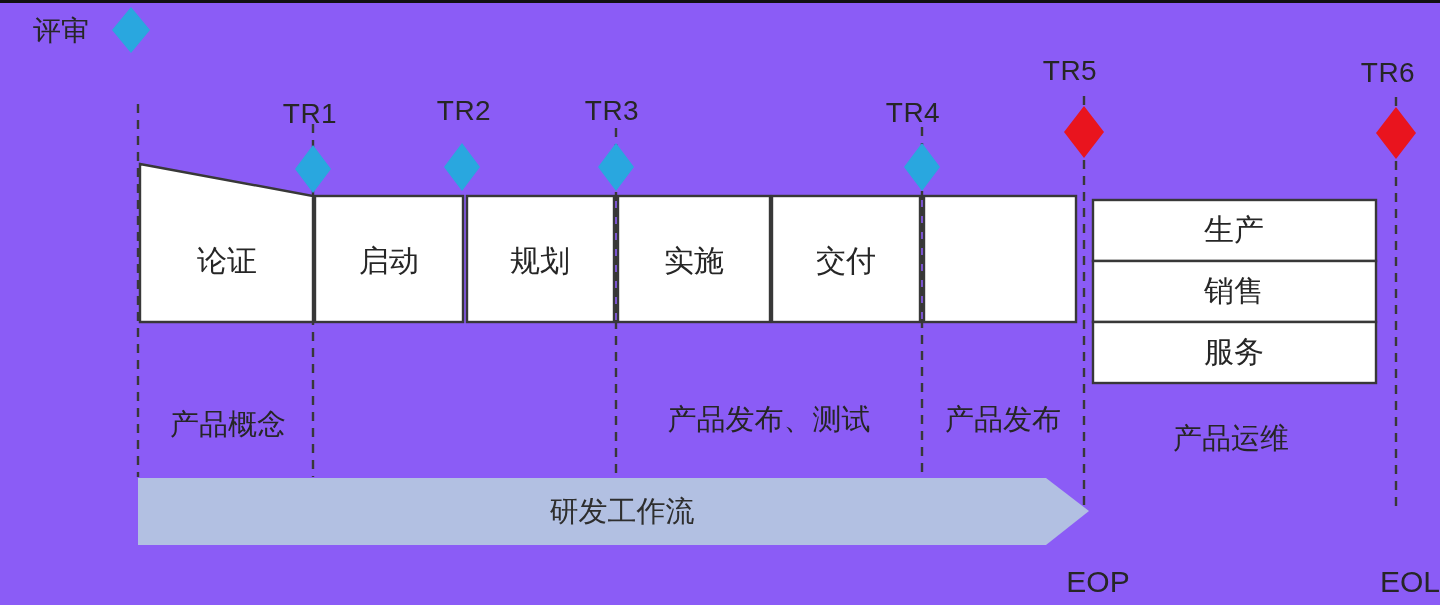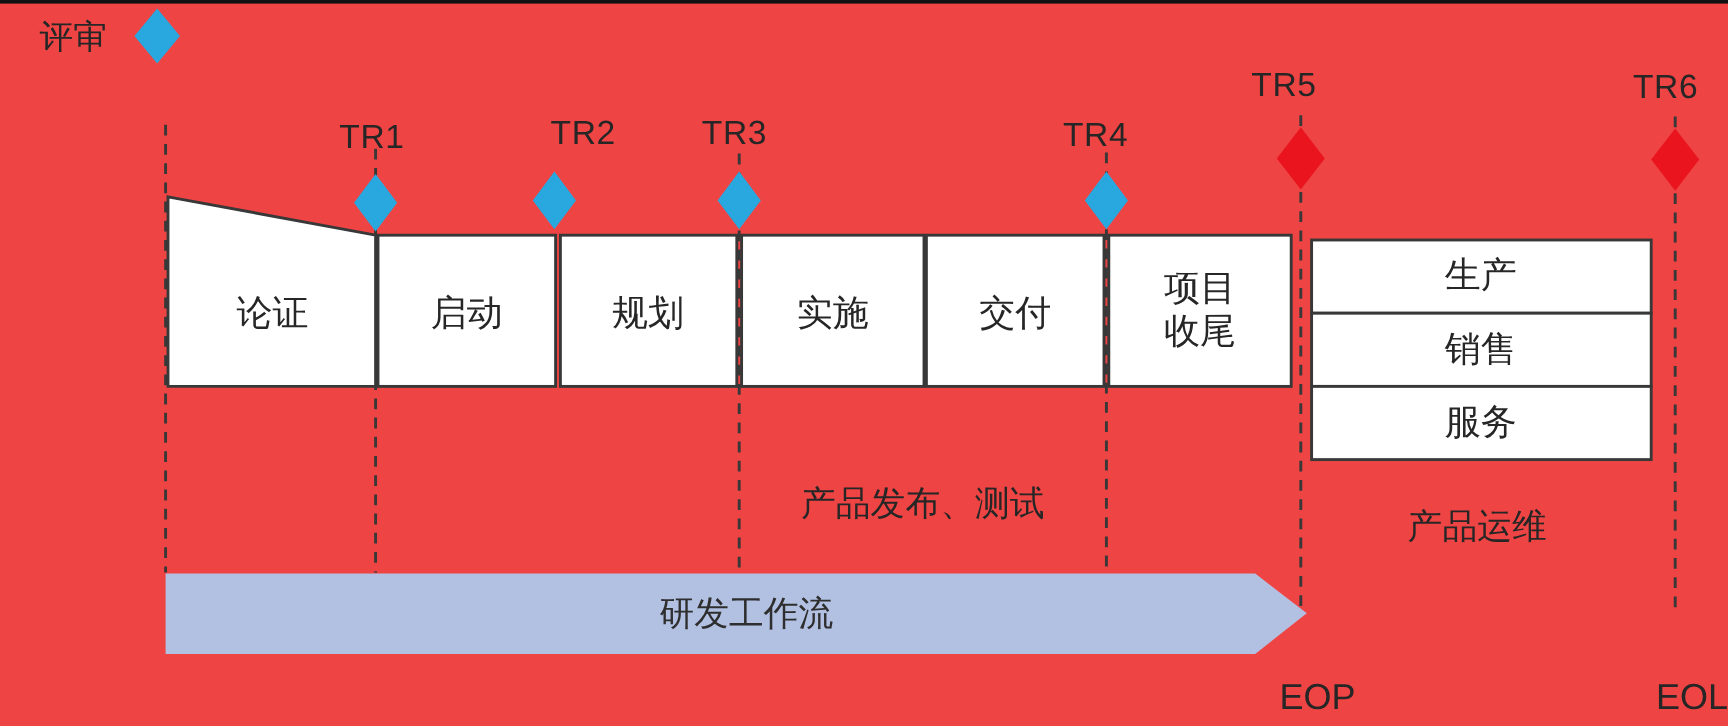--- a/index.html
+++ b/index.html
@@ -1,19 +1,19 @@
 <!DOCTYPE html>
 <html><head>
 <meta charset="utf-8">
 <style>
   html,body{margin:0;padding:0;background:#ffffff;}
   #stage{
     position:relative;
     width:1440px;height:605px;
-    background:#ef4444;
+    background:#8b5cf6;
     font-family:"Liberation Sans","DejaVu Sans",sans-serif;
     color:#262626;
     overflow:hidden;
   }
   #top-border{position:absolute;left:0;top:0;width:1440px;height:3px;background:#111;}
   svg.layer{position:absolute;left:0;top:0;}
   .lbl{
     position:absolute;
     transform:translate(-50%,-50%);
     white-space:nowrap;
@@ -76,41 +76,39 @@
       <polygon points="922,143 940,167 922,191 904,167" fill="#29a7df"></polygon>
       <polygon points="1084,106 1104,132 1084,158 1064,132" fill="#e9141e"></polygon>
       <polygon points="1396,107 1416,133 1396,159 1376,133" fill="#e9141e"></polygon>
     </g>
   </svg>
 
   <div class="lbl review-lbl" style="left:61px;top:31px;">评审</div>
 
 
   <div class="lbl tr-lbl" style="left:310px;top:114px;">TR1</div>
-  <div class="lbl tr-lbl" style="left:464px;top:111px;margin-left:22px;">TR2</div>
+  <div class="lbl tr-lbl" style="left:464px;top:111px;">TR2</div>
   <div class="lbl tr-lbl" style="left:612px;top:111px;">TR3</div>
   <div class="lbl tr-lbl" style="left:913px;top:113px;">TR4</div>
   <div class="lbl tr-lbl" style="left:1070px;top:71px;">TR5</div>
   <div class="lbl tr-lbl" style="left:1388px;top:73px;">TR6</div>
 
   <div class="lbl box-lbl" style="left:227px;top:261px;">论证</div>
   <div class="lbl box-lbl" style="left:389px;top:261px;">启动</div>
   <div class="lbl box-lbl" style="left:540px;top:261px;">规划</div>
   <div class="lbl box-lbl" style="left:694px;top:261px;">实施</div>
   <div class="lbl box-lbl" style="left:846px;top:261px;">交付</div>
-  <div class="lbl box-lbl two-line" style="left:1000px;top:259px;">
-    <div>项目</div>
-    <div>收尾</div>
-  </div>
 
   <div class="lbl box-lbl" style="left:1234px;top:230px;">生产</div>
   <div class="lbl box-lbl" style="left:1234px;top:291px;">销售</div>
   <div class="lbl box-lbl" style="left:1234px;top:352px;text-align:right;">服务</div>
 
+  <div class="lbl phase-lbl" style="left:228px;top:425px;">产品概念</div>
   <div class="lbl phase-lbl" style="left:769px;top:420px;">产品发布、测试</div>
+  <div class="lbl phase-lbl" style="left:1003px;top:420px;">产品发布</div>
   <div class="lbl phase-lbl" style="left:1231px;top:439px;">产品运维</div>
 
   <div class="lbl arrow-lbl" style="left:607px;top:512px;margin-left:15px;">研发工作流</div>
 
   <div class="lbl end-lbl" style="left:1086px;top:582px;">EOP</div>
   <div class="lbl end-lbl" style="left:1398px;top:582px;">EOL</div>
 
 </div>
 
 </body></html>

